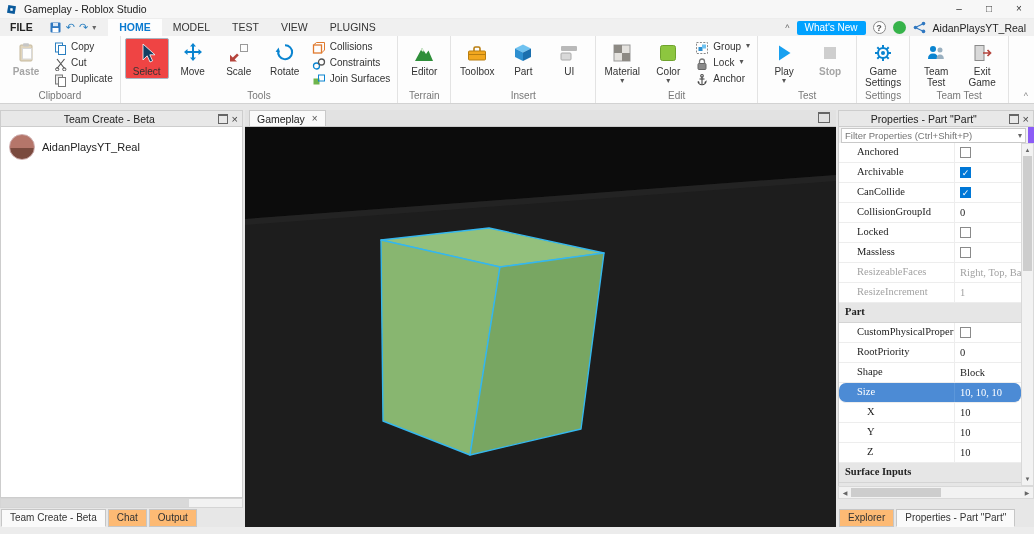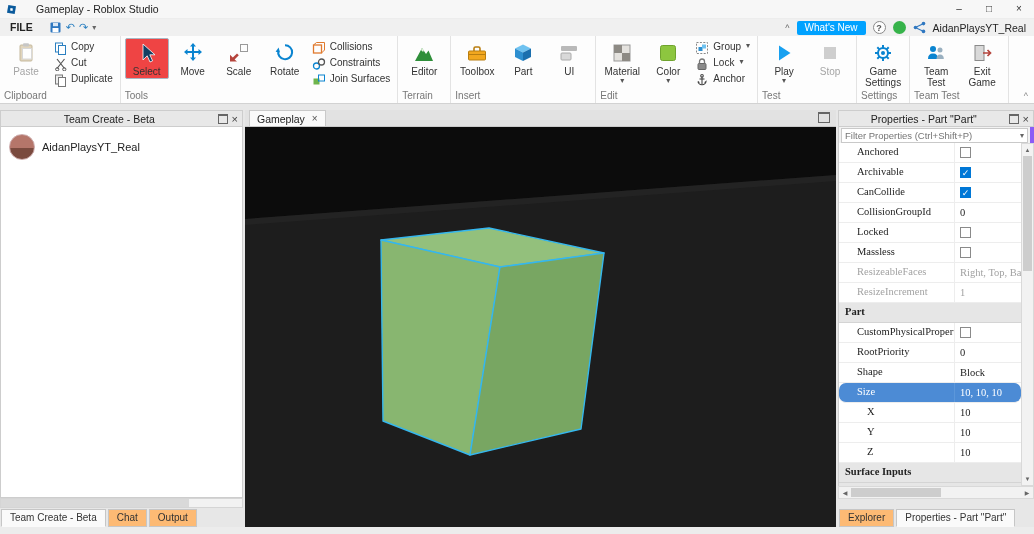--- a/index.html
+++ b/index.html
@@ -2,21 +2,21 @@
 <html><head>
 <meta charset="utf-8">
 <style>
   html,body{margin:0;padding:0;}
   body{
     width:1034px;height:534px;position:relative;overflow:hidden;
     background:#e7e7e7;font-family:"Liberation Sans",sans-serif;font-size:11px;color:#222;
     -webkit-font-smoothing:antialiased;
   }
   
-  .titlebar{position:absolute;top:0;left:0;right:0;height:19px;background:#f7f7f7;display:flex;align-items:center;gap:18px;padding-left:5px;border-bottom:1px solid #ededed;box-sizing:border-box;}
+  .titlebar{position:absolute;top:0;left:0;right:0;height:19px;background:#f7f7f7;display:flex;align-items:center;gap:6px;padding-left:5px;border-bottom:1px solid #ededed;box-sizing:border-box;}
   .titlebar .title{font-size:10.5px;color:#222;}
   .wincontrols{margin-left:auto;display:flex;height:100%;}
   .wincontrols span{width:30px;text-align:center;line-height:18px;font-size:10px;color:#333;}
   
   .menubar{position:absolute;top:19px;left:0;right:0;height:17px;background:#f0f0f0;display:flex;align-items:stretch;}
   .menubar .file{font-weight:bold;font-size:10.5px;line-height:17px;padding:0 10px;color:#222;}
   .qat{display:flex;align-items:center;gap:4px;padding:0 6px;}
   .qat .qicon{display:flex;align-items:center;color:#2a7fc0;font-size:11px;line-height:13px;}
   .qat .qcaret{font-size:8px;color:#666;}
   .mtabs{display:flex;margin-left:6px;}
@@ -25,26 +25,26 @@
   .mright{margin-left:auto;display:flex;align-items:center;gap:7px;padding-right:8px;}
   .chev{color:#666;font-size:9px;}
   .whatsnew{background:#00a2ff;color:#fff;font-size:10px;padding:1px 8px;border-radius:2px;line-height:12px;}
   .helpdot{width:13px;height:13px;border-radius:50%;border:1px solid #8a8a8a;background:#fdfdfd;color:#555;font-size:9px;font-weight:bold;text-align:center;line-height:13px;box-sizing:border-box;}
   .greendot{width:13px;height:13px;border-radius:50%;background:#36b34a;}
   .uname{font-size:10.5px;color:#222;}
   
   .ribbon{position:absolute;top:36px;left:0;right:0;height:68px;background:#fdfdfd;border-bottom:1px solid #d2d2d2;display:flex;box-sizing:border-box;}
   .rsection{display:flex;flex-direction:column;padding:2px 4px 0 4px;border-right:1px solid #e3e3e3;flex:none;}
   .rcontent{display:flex;align-items:flex-start;gap:2px;height:52px;}
-  .rlabel{height:13px;font-size:10px;color:#777;line-height:12px;}
+  .rlabel{height:13px;text-align:center;font-size:10px;color:#777;line-height:12px;}
   .bigbtn{width:40px;display:flex;flex-direction:column;align-items:center;padding:1px 1px;border:1px solid transparent;border-radius:2px;}
   .bigbtn .bicon{width:24px;height:26px;display:flex;align-items:center;justify-content:center;}
   .bigbtn .blabel{font-size:10px;color:#333;text-align:center;line-height:11px;}
   .bigbtn.selected{background:#ef4444;border-color:#a9b6c3;}
-  .bigbtn.disabled .blabel{color:#a5a5a5;}
+  .bigbtn.disabled .blabel{color:#a5a5a5;font-weight:bold;}
   .bigbtn.disabled .bicon{opacity:.55;}
   .bcaret{font-size:8px;color:#555;line-height:7px;}
   .smallcol{display:flex;flex-direction:column;gap:1px;padding-top:3px;}
   .smallbtn{display:flex;gap:4px;font-size:10px;color:#333;padding:0 3px;height:15px;white-space:nowrap;}
   .smallbtn .sicon{width:14px;height:14px;display:flex;align-items:center;justify-content:center;}
   .scaret{font-size:8px;color:#555;margin-left:1px;}
   .ribcollapse{position:absolute;right:6px;bottom:2px;color:#888;font-size:9px;}
   
   .phead{position:absolute;height:17px;background:#e8e8e8;border:1px solid #cdcdcd;box-sizing:border-box;display:flex;align-items:center;font-size:10.5px;color:#222;}
   .phead .ptitle{flex:1;text-align:center;}
@@ -64,21 +64,21 @@
   .btab{padding:1px 8px;font-size:10px;color:#333;background:#fdba74;border:1px solid #c6c6c6;line-height:14px;white-space:nowrap;}
   .btab.active{background:#fafafa;border-bottom-color:#fafafa;}
   
   .vp-tabbar{position:absolute;left:245px;top:110px;width:591px;height:17px;background:#e2e2e2;border-bottom:1px solid #c9c9c9;display:flex;align-items:flex-end;box-sizing:border-box;gap:24px;}
   .vptab{background:#fafafa;border:1px solid #c9c9c9;border-bottom:none;height:15px;display:flex;align-items:center;gap:7px;padding:0 7px;margin-left:4px;font-size:10.5px;}
   .vptab .tclose{font-size:10px;color:#555;}
   .dockicon{margin-left:auto;margin-right:6px;margin-bottom:3px;width:10px;height:8px;border:1px solid #666;border-top-width:2px;}
   .viewport{position:absolute;left:245px;top:127px;width:591px;height:400px;background:#0c0c0c;overflow:hidden;}
   
   .rp-head{left:838px;top:110px;width:196px;}
-  .rp-filter{position:absolute;left:838px;top:127px;width:196px;height:16px;background:#f2f2f2;border-left:1px solid #cdcdcd;border-right:4px solid #8b5cf6;box-sizing:border-box;display:flex;align-items:center;padding:1px 2px;}
+  .rp-filter{position:absolute;left:838px;top:127px;width:196px;height:16px;background:#f2f2f2;border-left:1px solid #cdcdcd;border-right:6px solid #8b5cf6;box-sizing:border-box;display:flex;align-items:center;padding:1px 2px;}
   .filterwrap{flex:1;display:flex;align-items:center;background:#fff;border:1px solid #c9c9c9;height:13px;}
   .filterwrap input{flex:1;border:none;outline:none;font-size:9.5px;color:#999;padding:0 3px;background:transparent;font-family:"Liberation Sans",sans-serif;}
   .fcaret{font-size:8px;color:#666;padding-right:3px;}
   .rp-grid{position:absolute;left:838px;top:143px;width:183px;height:343px;background:#fff;border-left:1px solid #cdcdcd;box-sizing:border-box;overflow:hidden;font-family:Liberation Serif, serif;}
   .prow{display:flex;height:19px;line-height:18px;border-bottom:1px solid #ededed;background:#fff;font-size:10.5px;}
   .pl{width:116px;padding-left:18px;border-right:1px solid #ededed;box-sizing:border-box;overflow:hidden;white-space:nowrap;color:#222;}
   .pl.ind{padding-left:28px;}
   .pv{flex:1;padding-left:5px;display:flex;align-items:center;overflow:hidden;white-space:nowrap;color:#222;}
   .psection{display:block;background:#e6e6e6;font-weight:bold;padding-left:6px;border-bottom:1px solid #d4d4d4;color:#222;height:19px;line-height:18px;font-size:10.5px;}
   .prow.dis .pl,.prow.dis .pv{color:#a2a2a2;}
@@ -122,20 +122,27 @@
       <svg width="13" height="13">
           <rect x="1.5" y="1.5" width="10" height="10" rx="1" fill="#2e77c0"></rect>
           <rect x="4" y="2" width="5" height="3.2" fill="#dbe8f5"></rect>
           <rect x="3.5" y="7" width="6" height="4.2" fill="#fff"></rect>
         </svg>
     </span>
     <span class="qicon">↶</span>
     <span class="qicon">↷</span>
     <span class="qcaret">▾</span>
   </span>
+  <span class="mtabs">
+    <span class="mtab active">HOME</span>
+    <span class="mtab">MODEL</span>
+    <span class="mtab">TEST</span>
+    <span class="mtab">VIEW</span>
+    <span class="mtab">PLUGINS</span>
+  </span>
   <span class="mright">
     <span class="chev">^</span>
     <span class="whatsnew">What's New</span>
     <span class="helpdot">?</span>
     <span class="greendot"></span>
     <span style="display:flex;">
       <svg width="13" height="13">
           <circle cx="10.5" cy="2.6" r="1.8" fill="#2e77c0"></circle>
           <circle cx="10.5" cy="10.4" r="1.8" fill="#2e77c0"></circle>
           <circle cx="2.5" cy="6.5" r="1.8" fill="#2e77c0"></circle>

